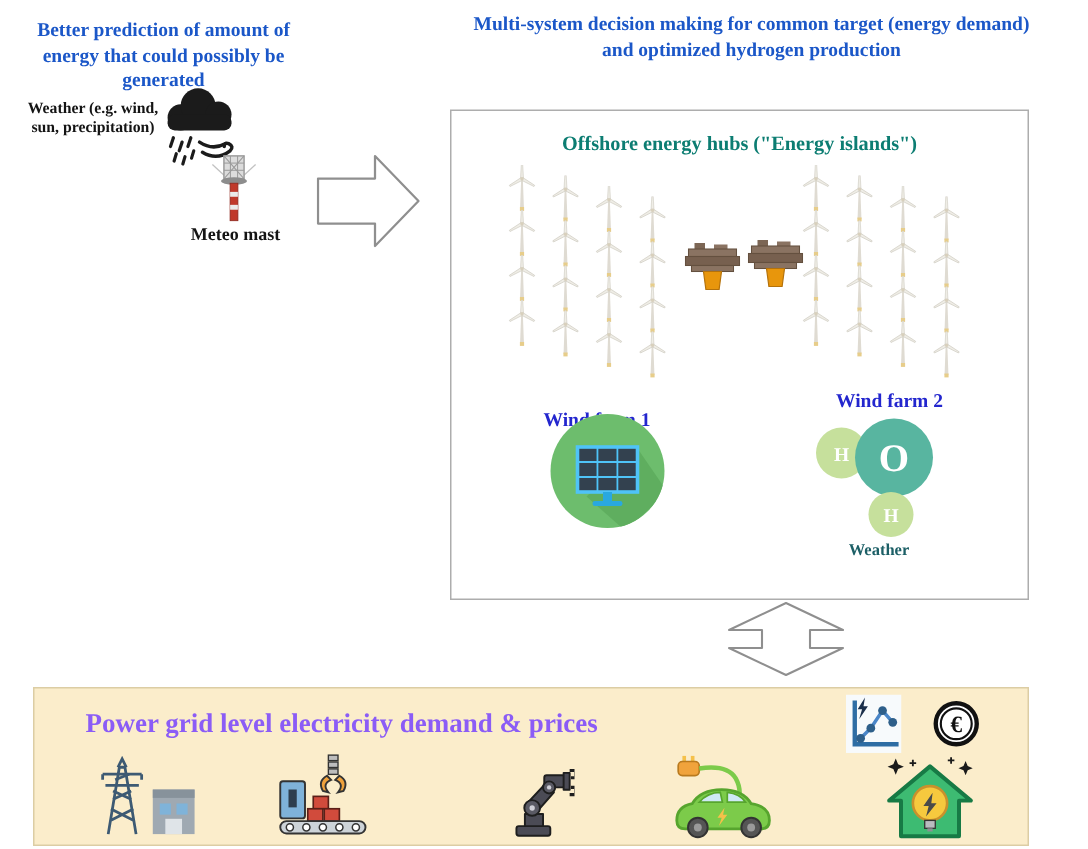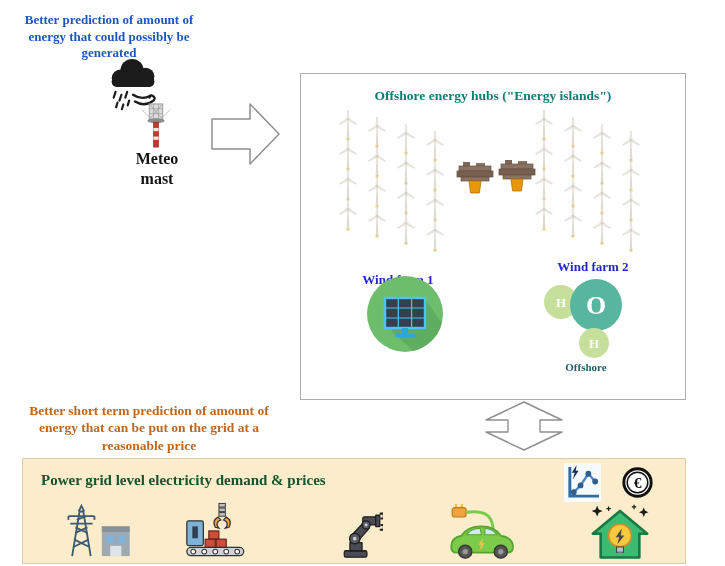--- a/index.html
+++ b/index.html
@@ -10,34 +10,35 @@
   .blue{color:#1b57c8;}
   .orange{color:#c2661a;}
   .teal{color:#0c7d72;}
   .hub-box{left:300px;top:73px;width:384px;height:325px;background:#fff;border:1px solid #adadad;}
   .hub-title{left:0;top:13px;width:100%;font-size:13.5px;}
   .farm{width:120px;height:146px;}
   .turbine{position:absolute;}
   .farm-label{width:120px;font-size:13px;color:#2326ce;margin-top:20px;}
   .unit-label{width:120px;font-size:11px;}
   .grid-panel{left:22px;top:458px;width:662px;height:104px;background:#fbedcb;border:1px solid #dccda4;}
-  .grid-title{left:18px;top:13px;font-size:15px;font-weight:bold;color:#14532d;}
+  .grid-title{left:34px;top:13px;font-size:18px;font-weight:bold;color:#8b5cf6;}
   .wx-label{left:18px;top:66px;width:88px;font-size:10.5px;color:#141414;}
-  .meteo-label{left:122px;top:149px;width:70px;font-size:16px;color:#141414;}
+  .meteo-label{left:122px;top:149px;width:70px;font-size:12px;color:#141414;}
   .h-tl{left:8px;top:12px;width:202px;font-size:13px;}
   .h-tr{left:305px;top:8px;width:392px;font-size:13px;}
   .h-ml{left:18px;top:402px;width:262px;font-size:13.5px;}
 </style>
 </head>
 <body>
 
 <div id="canvas">
 
   <div class="abs hd blue h-tl">Better prediction of amount of energy that could possibly be generated</div>
 
+  <div class="abs hd wx-label">Weather (e.g. wind, sun, precipitation)</div>
   <div class="abs" style="left:103px;top:56px;">
     <svg width="62" height="62" viewBox="0 0 64 64">
       <circle cx="18" cy="23" r="9" fill="#1b1b1b"></circle>
       <circle cx="30" cy="15" r="12" fill="#1b1b1b"></circle>
       <circle cx="44" cy="21" r="9" fill="#1b1b1b"></circle>
       <rect x="9" y="21" width="44" height="11" rx="5" fill="#1b1b1b"></rect>
       <g stroke="#1b1b1b" stroke-width="2.2" stroke-linecap="round">
         <line x1="13" y1="37" x2="11" y2="43"></line>
           <line x1="19" y1="40" x2="17" y2="46"></line>
         <line x1="25" y1="37" x2="23" y2="43"></line>
@@ -72,20 +73,21 @@
     </svg>
   </div>
   <div class="abs hd meteo-label">Meteo mast</div>
 
   <div class="abs" style="left:211px;top:102px;">
     <svg width="70" height="64" viewBox="0 0 70 64">
       <polygon points="1,17 39,17 39,2 68,32 39,62 39,47 1,47" fill="#ffffff" stroke="#8f8f8f" stroke-width="1.5" stroke-linejoin="round"></polygon>
     </svg>
   </div>
 
+  <div class="abs hd blue h-tr">Multi-system decision making for common target (energy demand) and optimized hydrogen production</div>
 
   <div class="abs hub-box">
     <div class="abs hd teal hub-title">Offshore energy hubs ("Energy islands")</div>
 
     <div class="abs farm" style="left:36px;top:36px;">
         <div class="turbine" style="left: 0px; top: 0px;"><svg width="22" height="32" viewBox="0 0 22 32">
             <polygon points="10.4,10.5 11.6,10.5 12.3,29 9.7,29" fill="#dfdbd2"></polygon>
             <rect x="9.6" y="28" width="2.8" height="2.6" fill="#e7cd8a"></rect>
             <g transform="translate(11,9.2)">
               <polygon points="-1,0 1,0 0.45,-9.5 -0.45,-9.5" fill="#efede6" stroke="#ccc9bf" stroke-width="0.4"></polygon>
@@ -584,24 +586,23 @@
     <div class="abs" style="left:238px;top:198px;">
       <svg width="96" height="88" viewBox="0 0 96 88">
         <circle cx="22" cy="30" r="17" fill="#c6e09c"></circle>
         <text x="22" y="35" text-anchor="middle" font-size="13" font-weight="bold" fill="#ffffff">H</text>
         <circle cx="57" cy="33" r="26" fill="#58b5a0"></circle>
         <text x="57" y="42" text-anchor="middle" font-size="26" font-weight="bold" fill="#ffffff">O</text>
         <circle cx="55" cy="71" r="15" fill="#c6e09c"></circle>
         <text x="55" y="76" text-anchor="middle" font-size="13" font-weight="bold" fill="#ffffff">H</text>
       </svg>
     </div>
-    <div class="abs hd unit-label" style="left:225px;top:286px;color:#1c5f66;">Offshore</div>
+    <div class="abs hd unit-label" style="left:225px;top:286px;color:#1c5f66;">Weather</div>
   </div>
 
-  <div class="abs hd orange h-ml">Better short term prediction of amount of energy that can be put on the grid at a reasonable price</div>
 
   <div class="abs" style="left:482px;top:401px;">
     <svg width="84" height="50" viewBox="0 0 84 50">
       <polygon points="42,1 80,19 58,19 58,31 80,31 42,49 4,31 26,31 26,19 4,19" fill="#ffffff" stroke="#8f8f8f" stroke-width="1.4" stroke-linejoin="round"></polygon>
     </svg>
   </div>
 
   <div class="abs grid-panel">
     <div class="abs grid-title">Power grid level electricity demand &amp; prices</div>
 

